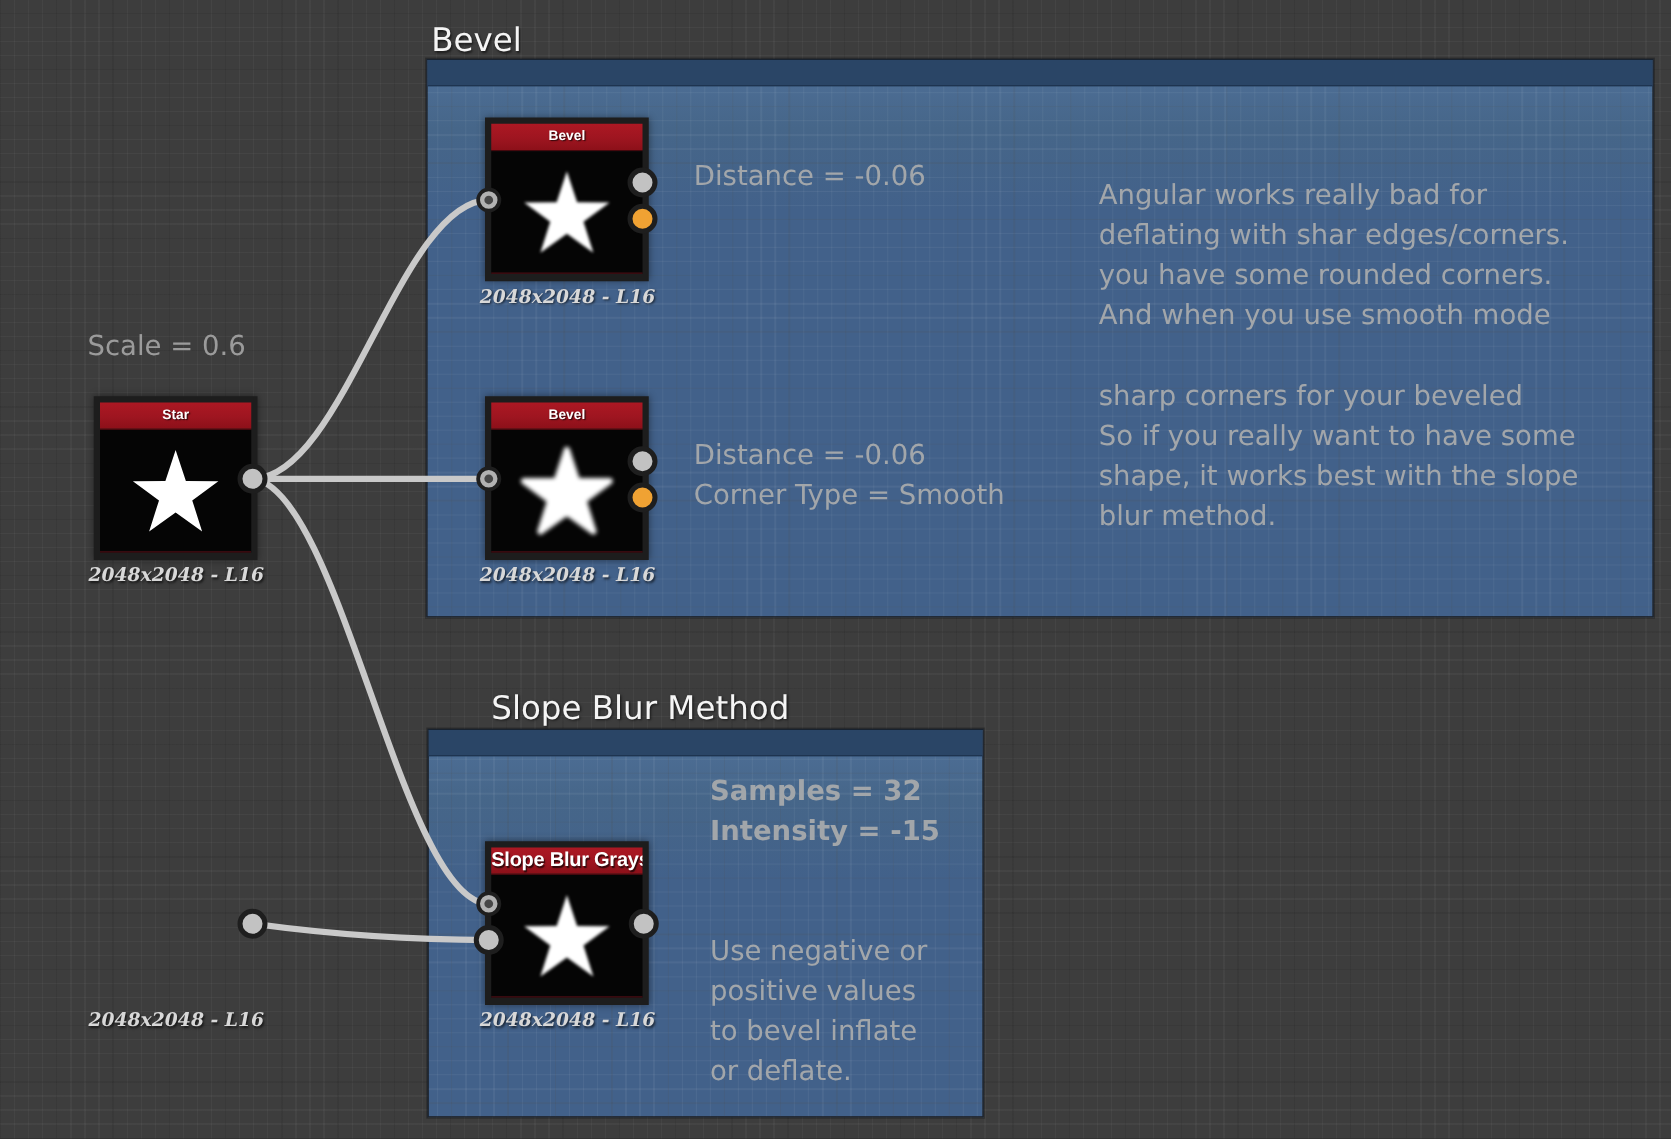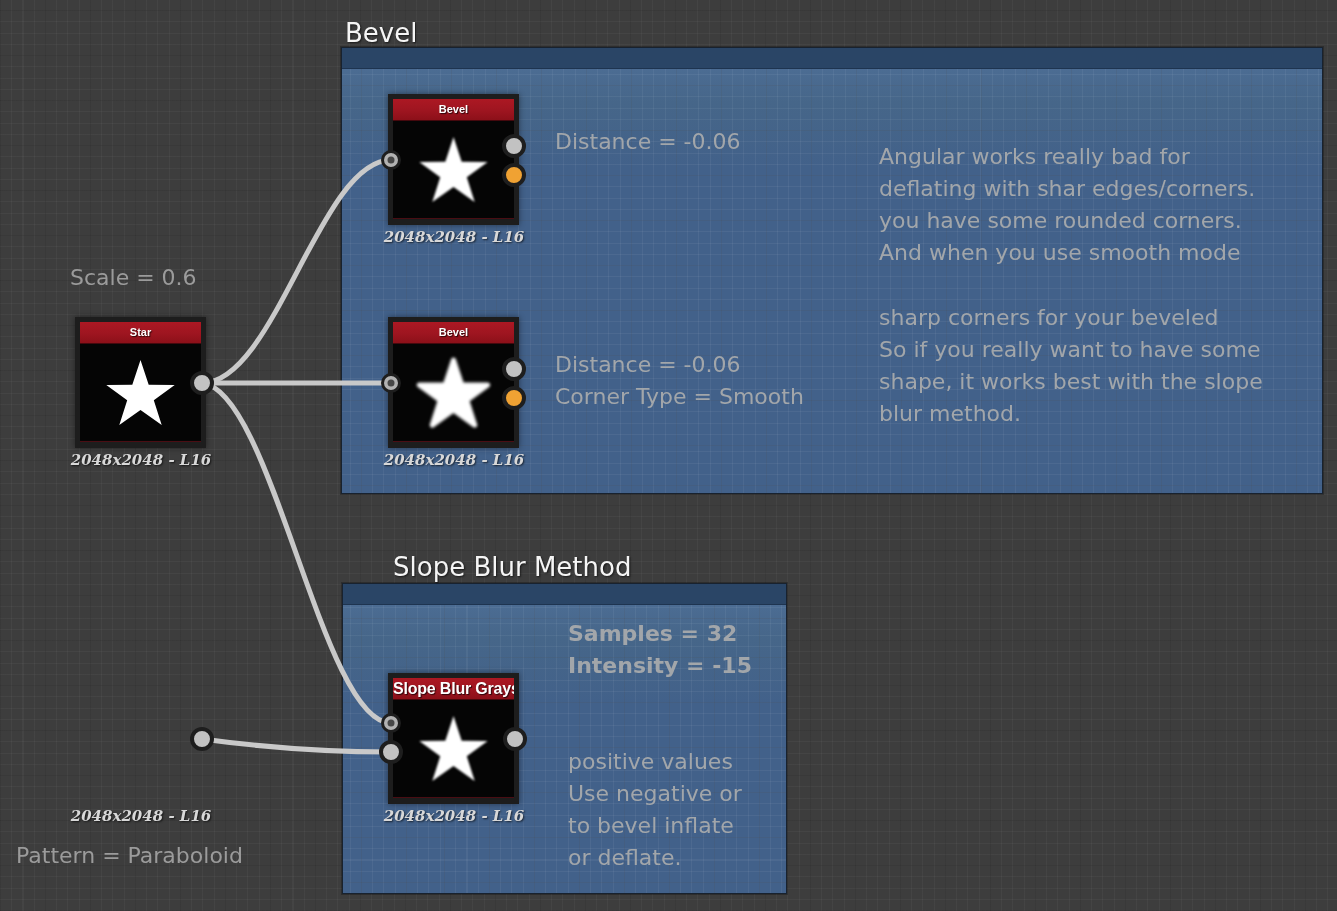--- a/index.html
+++ b/index.html
@@ -201,21 +201,20 @@
         <polygon fill="#ffffff" points="60.5,16 68.7,40.7 94.7,40.9 73.8,56.3 81.7,81.1 60.5,66 39.3,81.1 47.2,56.3 26.3,40.9 52.3,40.7"></polygon>
       </svg>
     </div>
   </div>
   <div class="connector conn-in" style="left:381px;top:713px;"></div>
   <div class="connector conn-in filled" style="left:379px;top:740px;"></div>
   <div class="connector conn-out" style="left:503px;top:727px;"></div>
   <div class="node-label" style="left:374px;top:807px;">2048x2048 - L16</div>
 
   <div class="ann on-gray" style="left:70px;top:262px;">Scale = 0.6</div>
-  <div class="ann on-gray" style="left:16px;top:840px;">Pattern = Paraboloid</div>
 
   <div class="ann" style="left:555px;top:126px;">
     <div>Distance = -0.06</div>
   </div>
 
   <div class="ann" style="left:555px;top:349px;">
     <div>Distance = -0.06</div>
     <div>Corner Type = Smooth</div>
   </div>
 
@@ -232,19 +231,19 @@
     <div>shape, it works best with the slope</div>
     <div>blur method.</div>
   </div>
 
   <div class="ann" style="left:568px;top:618px;font-weight:bold;">
     <div>Samples = 32</div>
     <div>Intensity = -15</div>
   </div>
 
   <div class="ann" style="left:568px;top:746px;">
+    <div>Use negative or</div>
     <div>positive values</div>
-    <div>Use negative or</div>
     <div>to bevel inflate</div>
     <div>or deflate.</div>
   </div>
 
 </div>
 
 </body></html>

